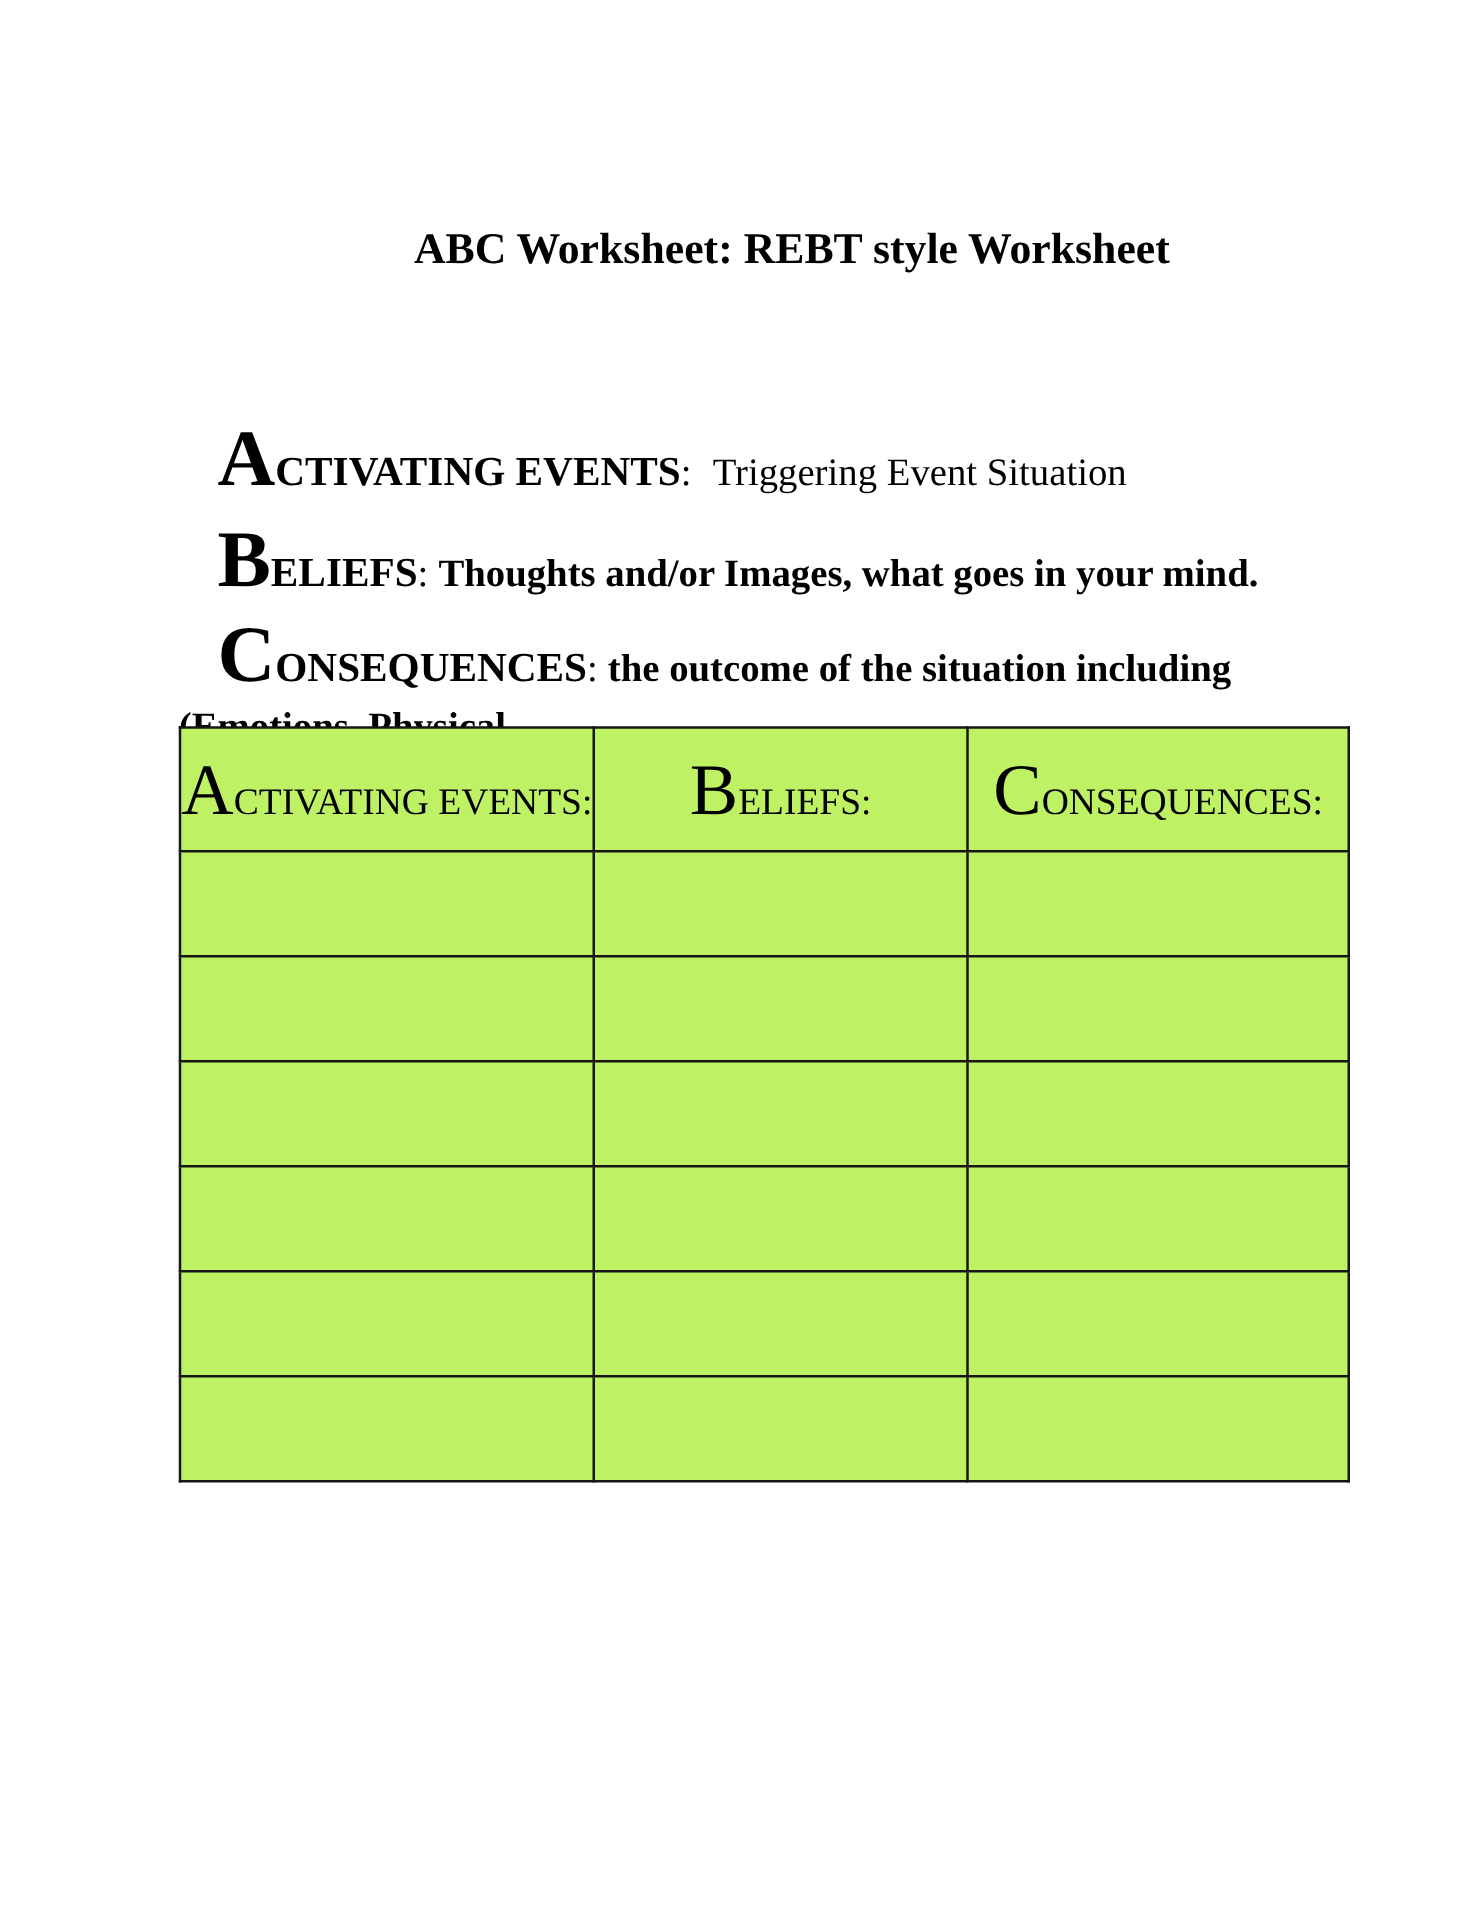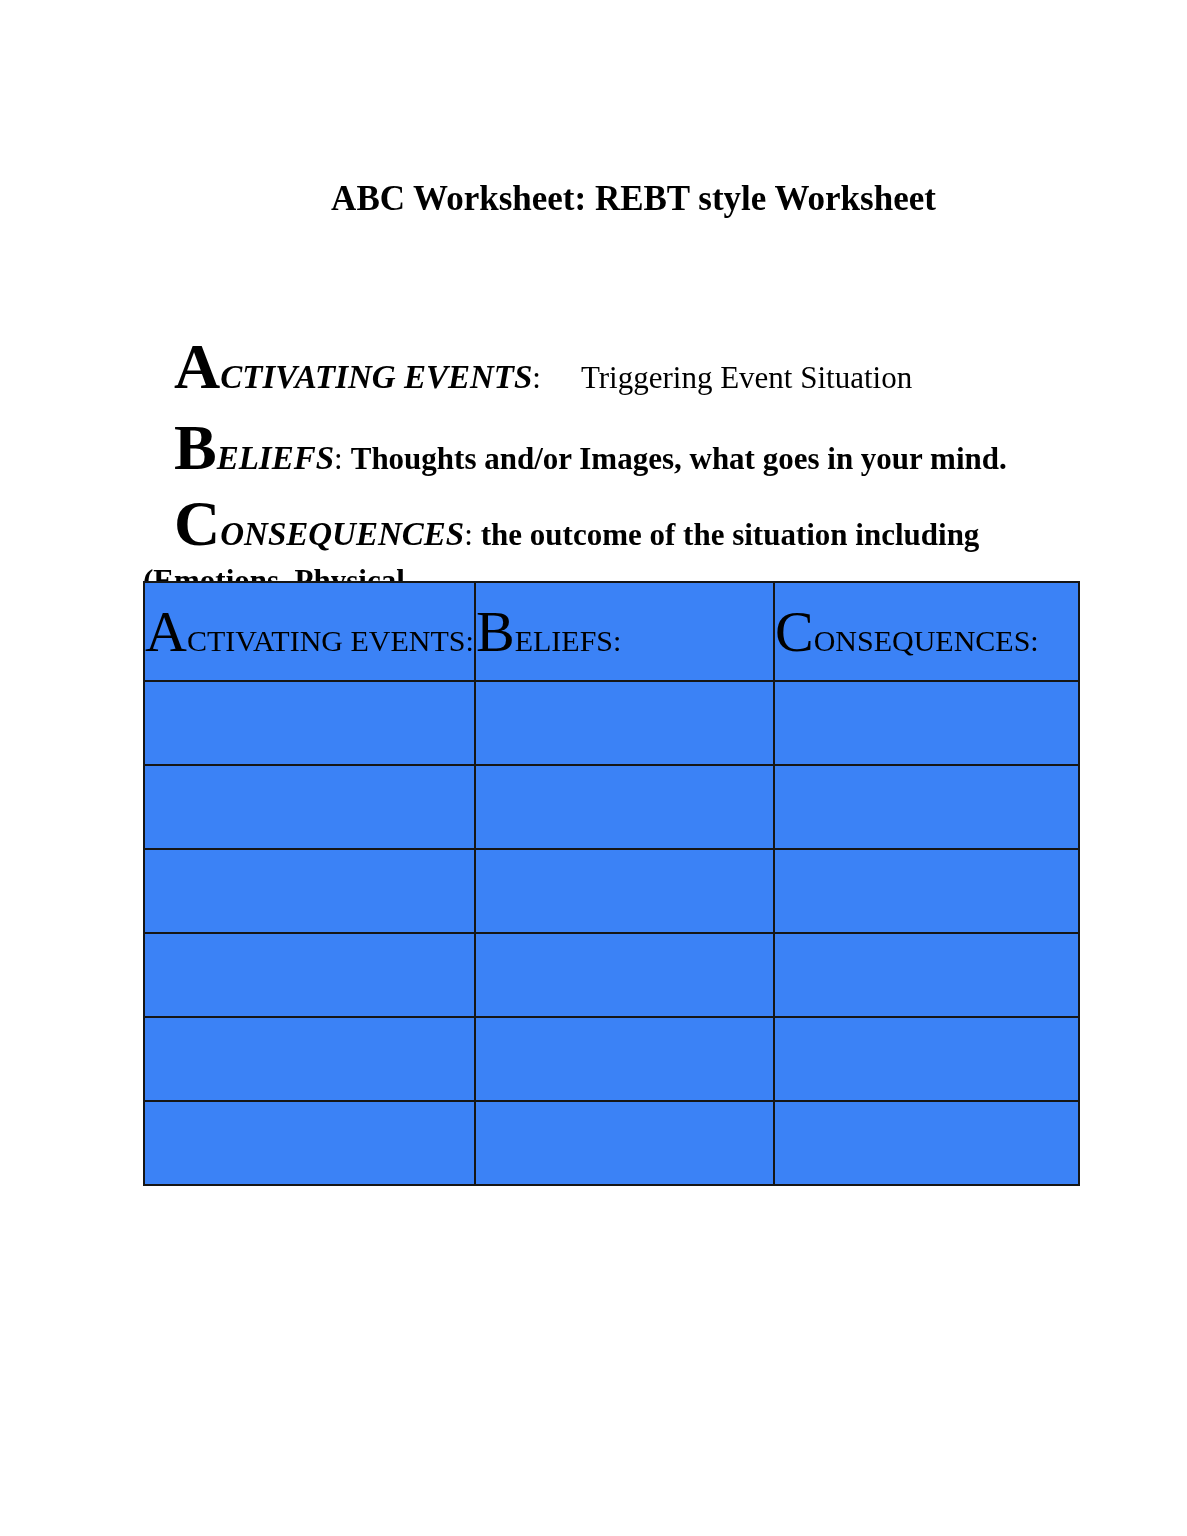--- a/index.html
+++ b/index.html
@@ -43,51 +43,50 @@
   .def-b { top: 379px; }
   .def-c { top: 455px; }
 
   .initial-cap {
     font-size: 64px;
     font-weight: bold;
   }
   .term-rest {
     font-size: 33px;
     font-weight: bold;
-    font-style: italic;
   }
   .sep {
     font-size: 31px;
     font-weight: normal;
   }
   .desc {
     font-size: 31px;
     font-weight: normal;
   }
-  .desc.tab-gap { margin-left: 40px; }
+  .desc.tab-gap { margin-left: 17px; }
   .desc.space-gap { margin-left: 8px; font-weight: bold; }
 
   
   .abc-table {
     position: absolute;
     top: 581px;
     left: 143px;
     border-collapse: collapse;
     table-layout: fixed;
     width: 937px;
   }
   .abc-table col.c1 { width: 331px; }
   .abc-table col.c2 { width: 299px; }
   .abc-table col.c3 { width: 305px; }
   .abc-table th, .abc-table td {
     border: 2px solid #161616;
     padding: 0;
     vertical-align: middle;
-    text-align: left;
-    background: #3b82f6;
+    text-align: center;
+    background: #bef264;
   }
   .abc-table th {
     height: 97px;
     font-weight: normal;
   }
   .abc-table td {
     height: 82px;
   }
   .th-initial {
     font-size: 58px;

